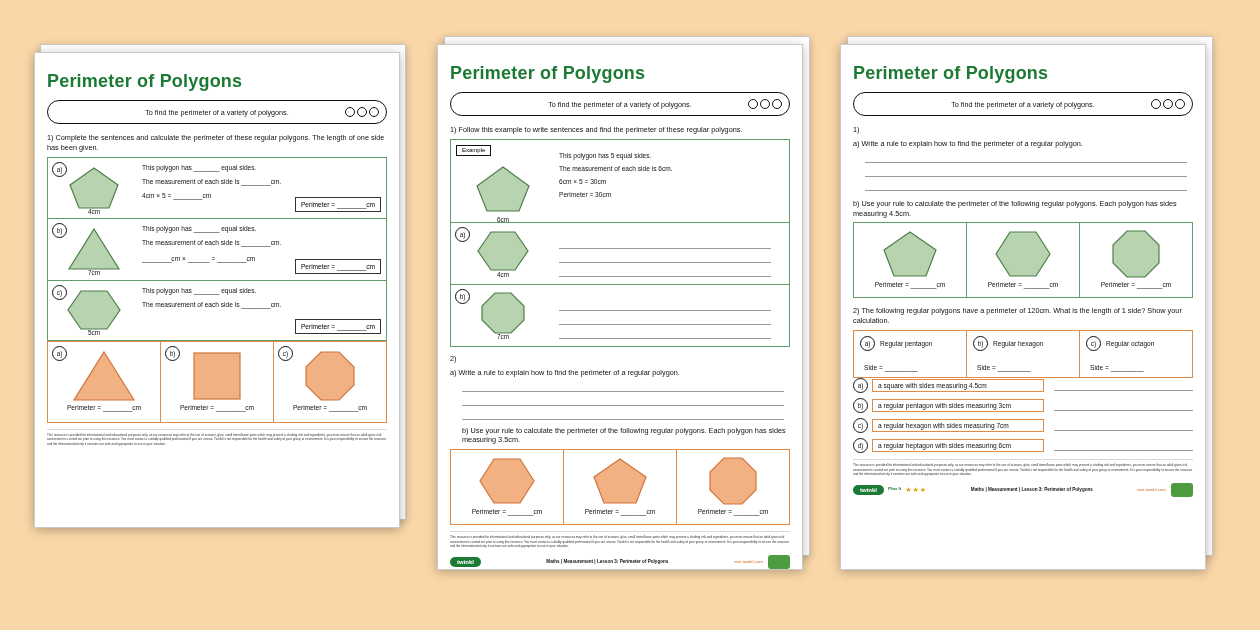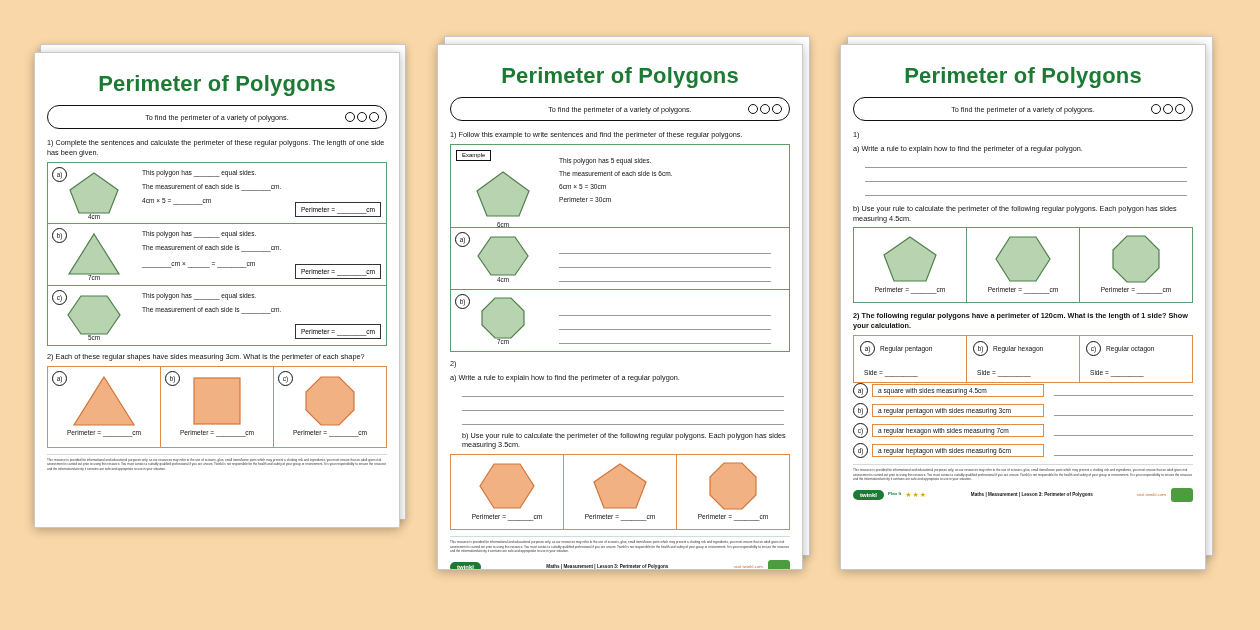--- a/index.html
+++ b/index.html
@@ -41,24 +41,23 @@
   .sheet1-back-a { left: 40px; top: 44px; width: 366px; height: 476px; }
   .sheet2 { left: 437px; top: 44px;  width: 366px; height: 526px; }
   .sheet2-back-a { left: 444px; top: 36px; width: 366px; height: 520px; }
   .sheet3 { left: 840px; top: 44px;  width: 366px; height: 526px; }
   .sheet3-back-a { left: 847px; top: 36px; width: 366px; height: 520px; }
 
   .paper-inner { position: absolute; inset: 0; padding: 10px 12px; box-sizing: border-box; }
 
   
   .doc-title {
-    text-align: center;
     color: #1d7a34;
     font-weight: bold;
-    font-size: 22px;
+    font-size: 18px;
     margin: 8px 0 8px 0;
     letter-spacing: 0.2px;
   }
   .aim-bar {
     border: 1.4px solid #111;
     border-radius: 13px;
     height: 22px;
     position: relative;
     display: flex;
     align-items: center;
@@ -226,21 +225,20 @@
         </div>
         <div class="cell" style="flex:1;padding:6px 6px 0 2px;">
           <div class="tiny" style="margin-bottom:7px;">This polygon has _______ equal sides.</div>
           <div class="tiny">The measurement of each side is ________cm.</div>
         </div>
         <div class="cell" style="width:96px;display:flex;align-items:flex-end;justify-content:center;padding-bottom:6px;">
           <span class="perimeter-chip">Perimeter = ________cm</span>
         </div>
       </div>
 
-      <div class="q" style="margin-top:6px;">2)  Each of these regular shapes have sides measuring 3cm. What is the perimeter of each shape?</div>
 
       <div class="box-orange row" style="height:82px;">
         <div class="cell" style="flex:1;position:relative;border-right:1px solid #e08b46;">
           <span class="tag tag-abs">a)</span>
           <div class="shape-wrap" style="height:56px;margin-top:6px;">
             <svg width="64" height="52" viewBox="0 0 64 52">
                 <polygon points="32,2 62,50 2,50" fill="#f2b183" stroke="#d2743a" stroke-width="1.2"></polygon>
               </svg>
           </div>
           <div class="tiny" style="text-align:center;">Perimeter = ________cm</div>
@@ -422,21 +420,21 @@
         <div class="cell" style="flex:1;">
           <div class="shape-wrap" style="height:54px;margin-top:4px;">
             <svg width="50" height="50" viewBox="0 0 50 50">
                 <polygon points="16,2 34,2 48,16 48,34 34,48 16,48 2,34 2,16" fill="#b7d3b0" stroke="#4f7f4a" stroke-width="1.2"></polygon>
               </svg>
           </div>
           <div class="tiny" style="text-align:center;">Perimeter = _______cm</div>
         </div>
       </div>
 
-      <div class="q" style="margin-top:8px;font-weight:bold;">2)  The following regular polygons have a perimeter of 120cm. What is the length of 1 side? Show your calculation.</div>
+      <div class="q" style="margin-top:8px;">2)  The following regular polygons have a perimeter of 120cm. What is the length of 1 side? Show your calculation.</div>
 
       <div class="box-orange row" style="height:48px;">
         <div class="cell" style="flex:1;border-right:1px solid #e08b46;padding:5px 6px;">
           <div style="display:flex;align-items:center;gap:5px;">
             <span class="tag">a)</span>
             <span class="tiny">Regular pentagon</span>
           </div>
           <div class="tiny" style="margin-top:13px;margin-left:4px;">Side = _________</div>
         </div>
         <div class="cell" style="flex:1;border-right:1px solid #e08b46;padding:5px 6px;">

